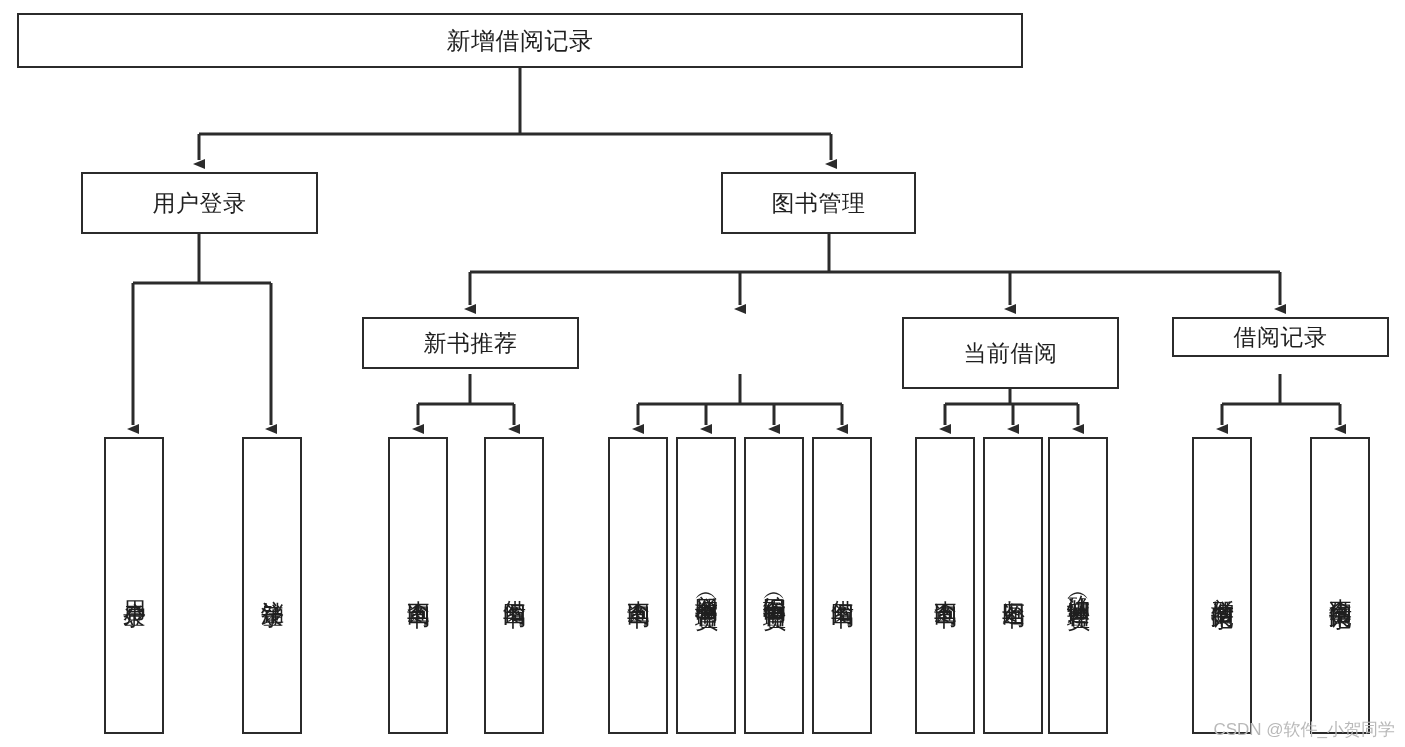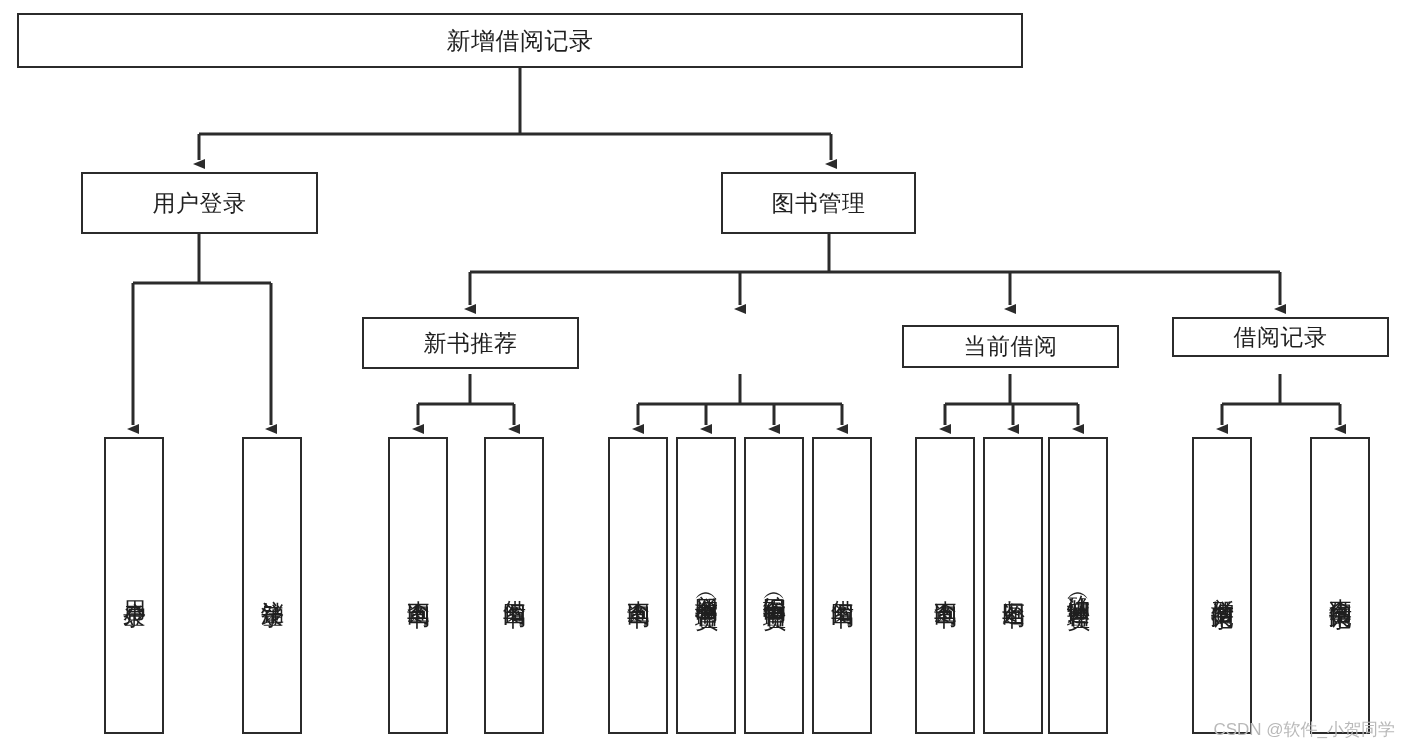--- a/index.html
+++ b/index.html
@@ -133,21 +133,21 @@
   <div class="node" style="left:81px;top:172px;width:237px;height:62px;">
     <span class="node-label">用户登录</span>
   </div>
   <div class="node" style="left:711px;top:172px;width:195px;height:62px;margin-left:10px;">
     <span class="node-label">图书管理</span>
   </div>
 
   <div class="node" style="left:362px;top:317px;width:217px;height:52px;">
     <span class="node-label">新书推荐</span>
   </div>
-  <div class="node" style="left:902px;top:317px;width:217px;height:43px;margin-top:8px;">
+  <div class="node" style="left:902px;top:317px;width:217px;height:72px;">
     <span class="node-label">当前借阅</span>
   </div>
   <div class="node" style="left:1172px;top:317px;width:217px;height:40px;">
     <span class="node-label">借阅记录</span>
   </div>
 
   <div class="node vertical" style="left:104px;top:437px;width:60px;height:297px;">
     <span class="node-label">用户登录</span>
   </div>
   <div class="node vertical" style="left:242px;top:437px;width:60px;height:297px;">

